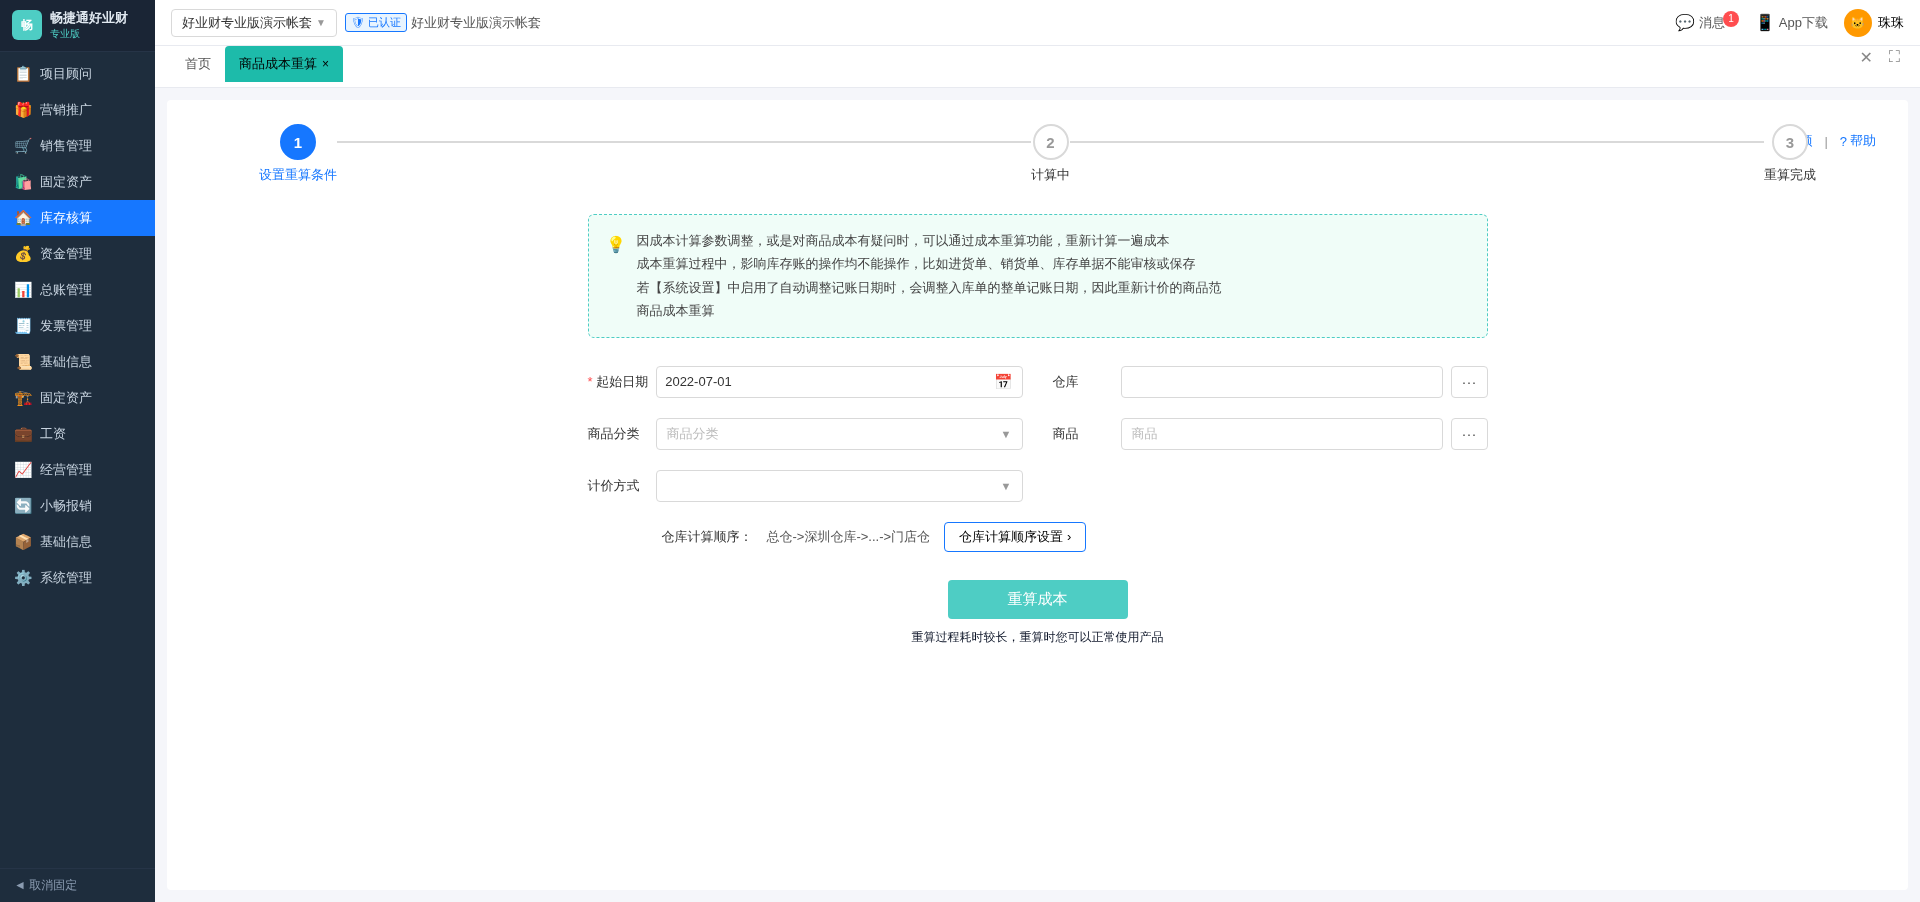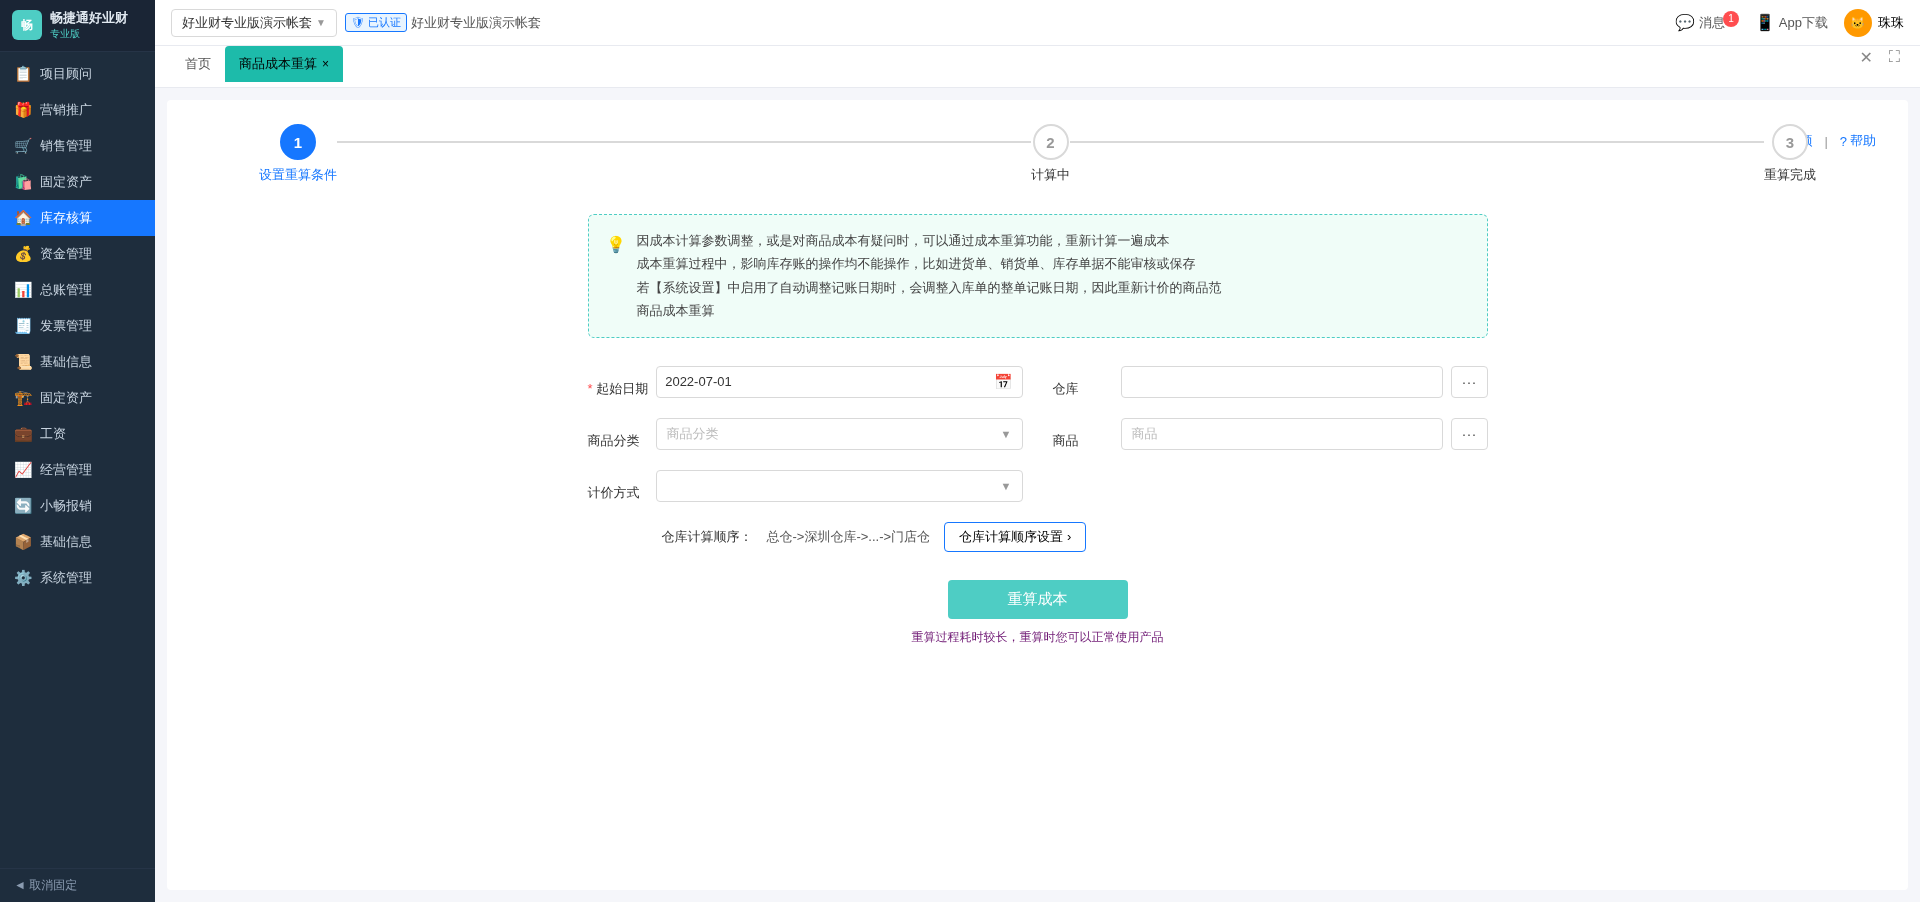--- a/index.html
+++ b/index.html
@@ -202,21 +202,21 @@
       margin: 0 auto;
     }
     .form-row {
       display: flex;
       align-items: center;
       margin-bottom: 20px;
       gap: 30px;
     }
     .form-field {
       display: flex;
-      align-items: flex-end;
+      align-items: center;
       gap: 8px;
       flex: 1;
     }
     .form-label {
       font-size: 13px; color: #333; white-space: nowrap;
       min-width: 60px;
     }
     .form-label.required::before {
       content: '* ';
       color: #ff4d4f;
@@ -268,21 +268,21 @@
     
     .recalc-section {
       display: flex; flex-direction: column; align-items: center; gap: 10px;
     }
     .recalc-btn {
       background: #4ecdc4; border: none; color: white;
       border-radius: 4px; padding: 10px 60px;
       font-size: 15px; cursor: pointer; font-weight: 500;
       min-width: 160px;
     }
-    .recalc-hint { font-size: 12px; color: #701a75; }
+    .recalc-hint { font-size: 12px; color: #0f172a; }
 
     
     .form-empty-label { min-width: 60px; }
   </style>
 </head>
 <body>
 
 <div class="sidebar">
   <div class="sidebar-header">
     <div class="sidebar-logo-icon">

